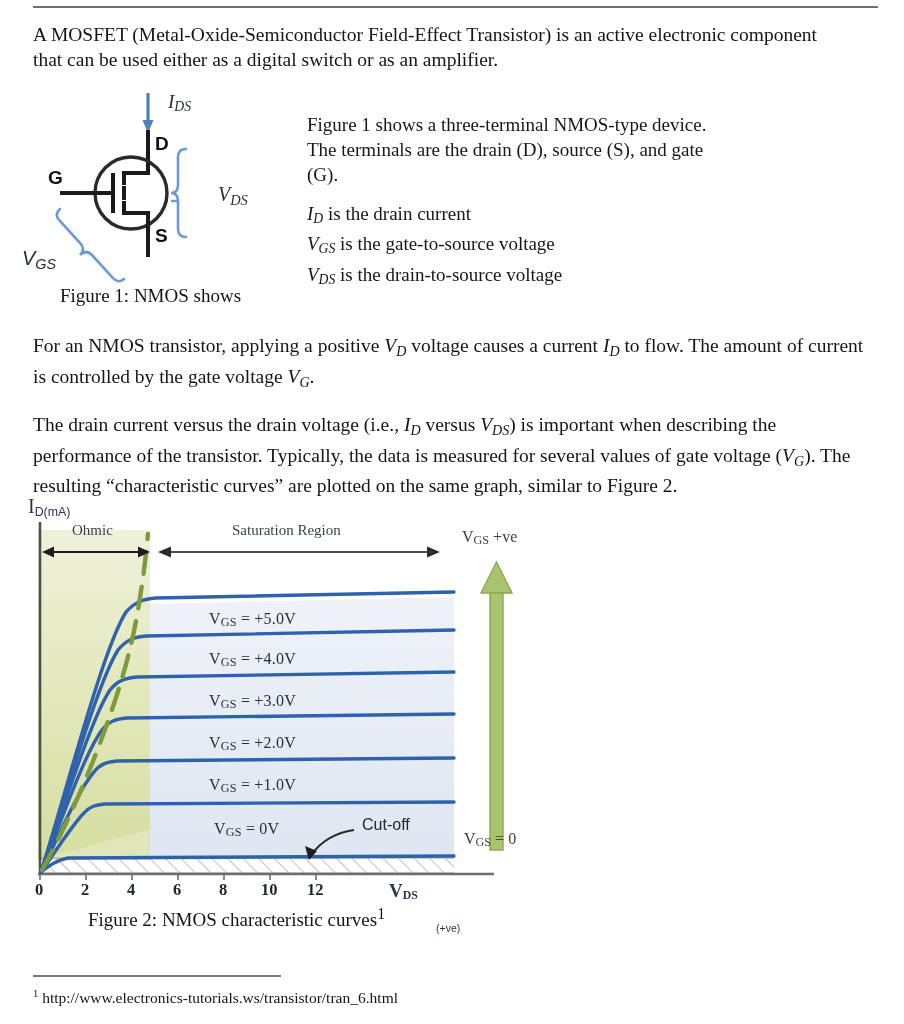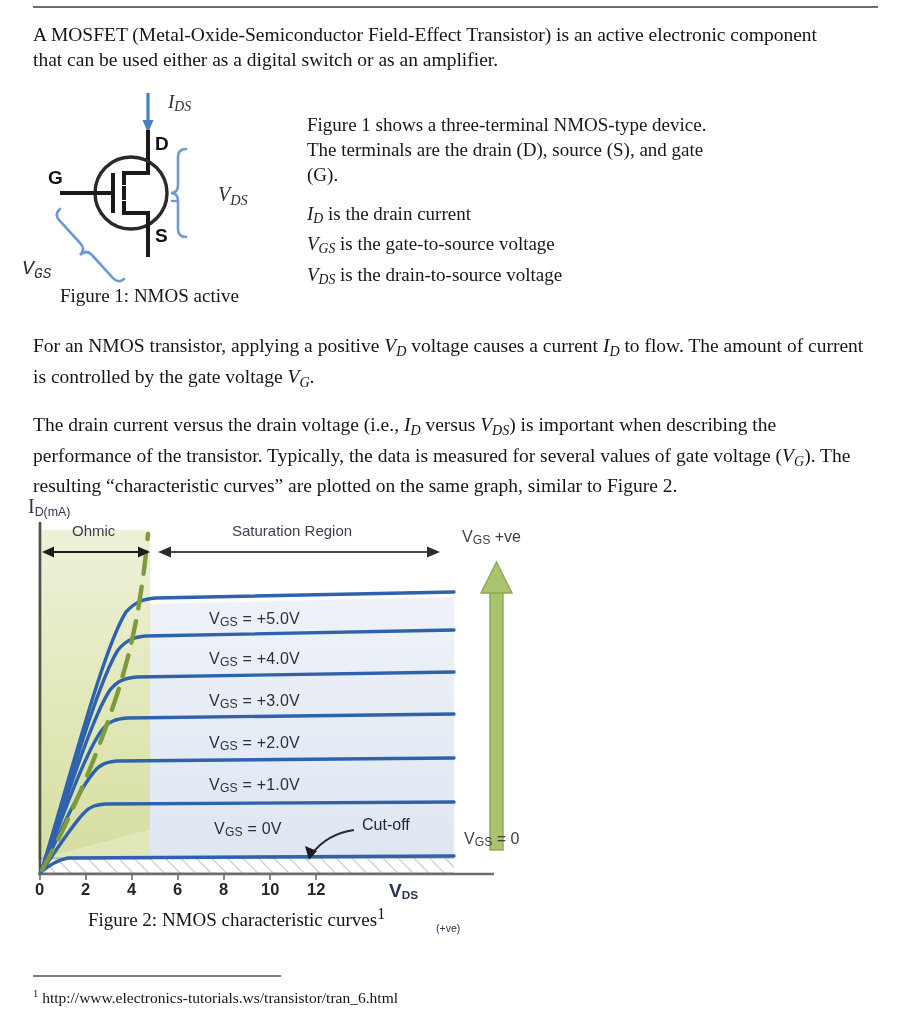--- a/index.html
+++ b/index.html
@@ -58,21 +58,21 @@
     left: 24px; top: 500px;
     width: 560px; height: 400px;
   }
   .fig2-caption {
     position: absolute; left: 88px; top: 905px;
     font-size: 19px; color: #151515;
   }
 
   .chart-label {
     position: absolute;
-    font-family: Liberation Sans, sans-serif;
+    font-family: Liberation Serif, serif;
     color: #2b2f3a;
     white-space: nowrap;
   }
   .curve-label {
     font-size: 16px;
     letter-spacing: 0.2px;
   }
   .curve-label .s { font-size: 0.76em; vertical-align: -0.18em; }
 
   .region-label { font-size: 15px; color: #3a3f4c; }
@@ -140,24 +140,24 @@
       <line x1="171" y1="116" x2="179" y2="116" stroke="#6d9ad1" stroke-width="2.4"></line>
 
       <path d="M 63 120 q -6 5 -1 11 l 21 23 q 6 6 0 12 q 6 -6 12 0 l 21 23 q 5 6 11 1" fill="none" stroke="#6d9ad1" stroke-width="2.6" stroke-linecap="round" transform="translate(-3,4)"></path>
     </svg>
 
     <span class="chart-label" style="left:168px; top:6px; font-family:'Liberation Serif',serif; font-size:19px; font-style:italic;">I<span class="sub">DS</span></span>
     <span class="chart-label" style="left:155px; top:48px; font-family:'Liberation Sans',sans-serif; font-size:19px; font-weight:bold; color:#111;">D</span>
     <span class="chart-label" style="left:155px; top:140px; font-family:'Liberation Sans',sans-serif; font-size:19px; font-weight:bold; color:#111;">S</span>
     <span class="chart-label" style="left:48px; top:82px; font-family:'Liberation Sans',sans-serif; font-size:19px; font-weight:bold; color:#111;">G</span>
     <span class="chart-label" style="left:218px; top:98px; font-family:'Liberation Serif',serif; font-size:20px; font-style:italic;">V<span class="sub">DS</span></span>
-    <span class="chart-label" style="left:22px; top:172px; font-family:Liberation Mono, monospace; font-size:20px; font-style:italic;">V<span class="sub">GS</span></span>
+    <span class="chart-label" style="left:22px; top:162px; font-family:Liberation Sans, sans-serif; font-size:20px; font-style:italic;">V<span class="sub">GS</span></span>
   </div>
 
-  <div class="fig1-caption">Figure 1: NMOS active</div>
+  <div class="fig1-caption">Figure 1: NMOS shows</div>
 
   <div class="fig1-text">
     <span>Figure 1 shows a three-terminal NMOS-type device. The</span>
     <span>terminals are the drain (D), source (S), and gate (G).</span>
     <span class="gap"></span>
     <div><span class="ital">I</span><span class="sub">D</span> is the drain current</div>
     <div><span class="ital">V</span><span class="sub">GS</span> is the gate-to-source voltage</div>
     <div><span class="ital">V</span><span class="sub">DS</span> is the drain-to-source voltage</div>
   </div>
 

